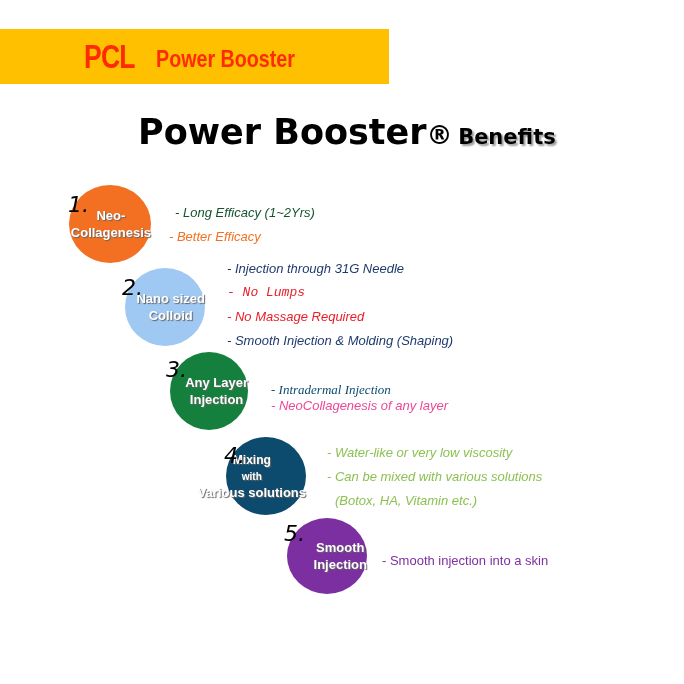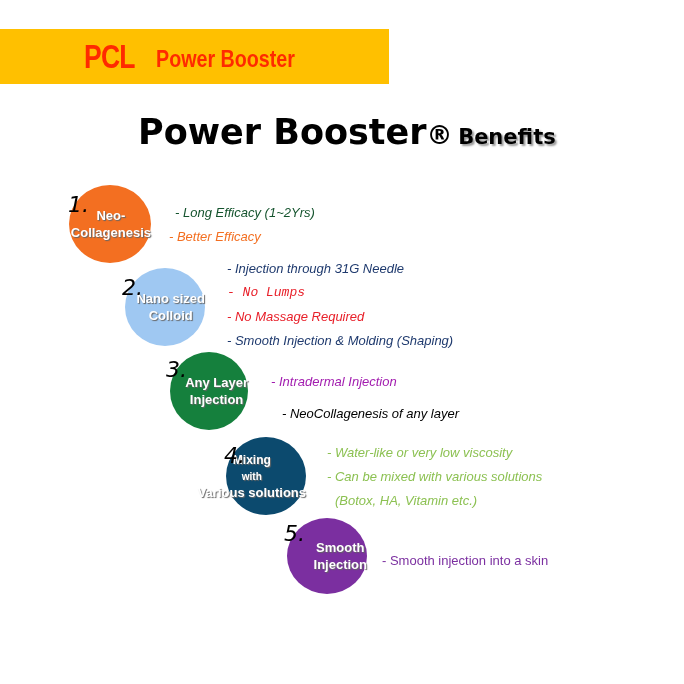--- a/index.html
+++ b/index.html
@@ -41,22 +41,22 @@
 <span class="num" style="left:122px;top:275px;">2.</span>
 <span class="txt" style="left:227px;top:261px;color:#1f3a6e;">- Injection through 31G Needle</span>
 <span class="txt" style="left:227px;top:285px;color:#e8202a;font-family:Liberation Mono, monospace;">- No Lumps</span>
 <span class="txt" style="left:227px;top:309px;color:#e8202a;">- No Massage Required</span>
 <span class="txt" style="left:227px;top:333px;color:#1f3a6e;">- Smooth Injection &amp; Molding (Shaping)</span>
 
 <div class="circle" style="left:170px;top:352px;width:78px;height:78px;background:#15803d;">
   <div><span>Any Layer</span><br><span>Injection</span></div>
 </div>
 <span class="num" style="left:166px;top:357px;">3.</span>
-<span class="txt" style="left:271px;top:374px;color:#a21caf;">- Intradermal Injection</span>
-<span class="txt" style="left:282px;top:398px;color:#000000;margin-top:8px;">- NeoCollagenesis of any layer</span>
+<span class="txt" style="left:271px;top:382px;color:#0c4a6e;font-family:Liberation Serif, serif;">- Intradermal Injection</span>
+<span class="txt" style="left:271px;top:398px;color:#ec4899;">- NeoCollagenesis of any layer</span>
 
 <div class="circle" style="left:226px;top:437px;width:80px;height:78px;background:#0c4a6e;font-size:12px;line-height:16px;">
   <div><span>Mixing</span><br><span style="font-size:10px">with</span><br><span style="font-size:13px;white-space:nowrap">Various solutions</span></div>
 </div>
 <span class="num" style="left:224px;top:443px;">4.</span>
 <span class="txt" style="left:327px;top:445px;color:#8cc152;">- Water-like or very low viscosity</span>
 <span class="txt" style="left:327px;top:469px;color:#8cc152;">- Can be mixed with various solutions</span>
 <span class="txt" style="left:335px;top:493px;color:#8cc152;">(Botox, HA, Vitamin etc.)</span>
 
 <div class="circle" style="left:287px;top:518px;width:80px;height:76px;background:#7b2fa0;">

